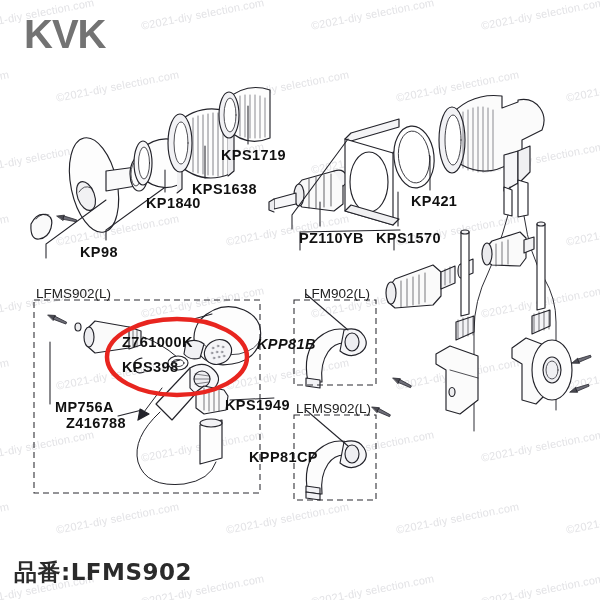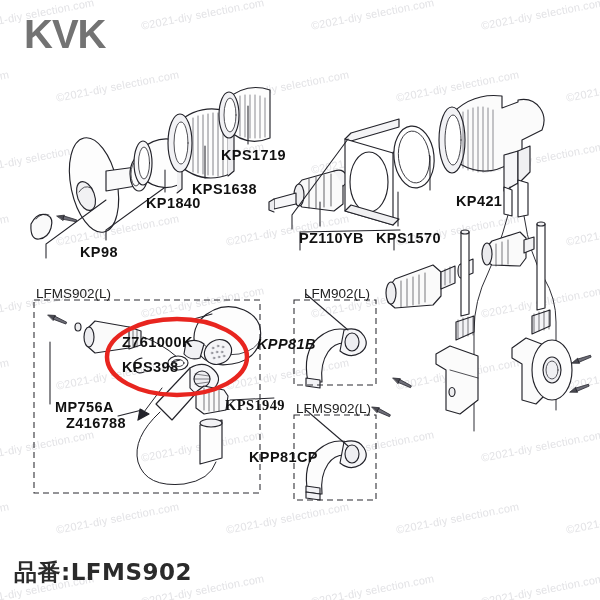--- a/index.html
+++ b/index.html
@@ -335,26 +335,26 @@
   <div class="layer" id="textlayer">
 
     <div id="brand" style="color: #737373;">KVK</div>
 
     <div id="labels">
         <div class="lbl" style="left: 221px; top: 148px;">KPS1719</div>
         <div class="lbl" style="left: 192px; top: 182px;">KPS1638</div>
         <div class="lbl" style="left: 146px; top: 196px;">KP1840</div>
         <div class="lbl" style="left: 80px; top: 245px;">KP98</div>
         <div class="lbl" style="left: 299px; top: 231px;">PZ110YB</div>
-        <div class="lbl" style="left: 411px; top: 194px; margin-left: 45px;">KP421</div>
+        <div class="lbl" style="left: 411px; top: 194px;">KP421</div>
         <div class="lbl" style="left: 376px; top: 231px;">KPS1570</div>
         <div class="lbl" style="left: 122px; top: 335px;">Z761000K</div>
         <div class="lbl" style="left: 122px; top: 360px;">KPS398</div>
         <div class="lbl" style="left: 257px; top: 337px; font-style: italic;">KPP81B</div>
-        <div class="lbl" style="left: 225px; top: 398px; font-family: Liberation Serif, serif;">KPS1949</div>
+        <div class="lbl" style="left: 225px; top: 398px;">KPS1949</div>
         <div class="lbl" style="left: 55px; top: 400px;">MP756A</div>
         <div class="lbl" style="left: 66px; top: 416px;">Z416788</div>
         <div class="lbl" style="left: 249px; top: 450px;">KPP81CP</div>
       </div>
     <div id="groups">
         <div class="grp" style="left: 36px; top: 287px;">LFMS902(L)</div>
         <div class="grp" style="left: 296px; top: 287px; margin-left: 8px;">LFM902(L)</div>
         <div class="grp" style="left: 296px; top: 402px;">LFMS902(L)</div>
       </div>
 

